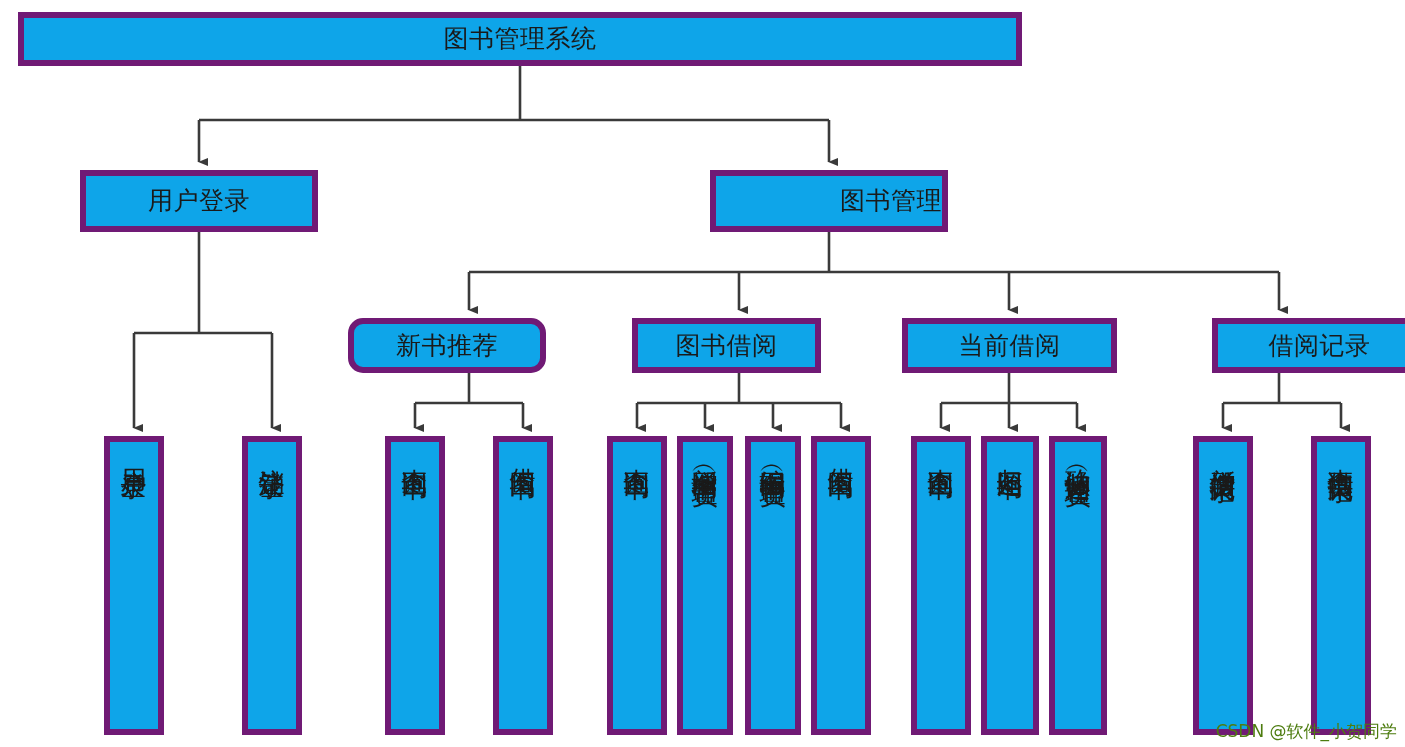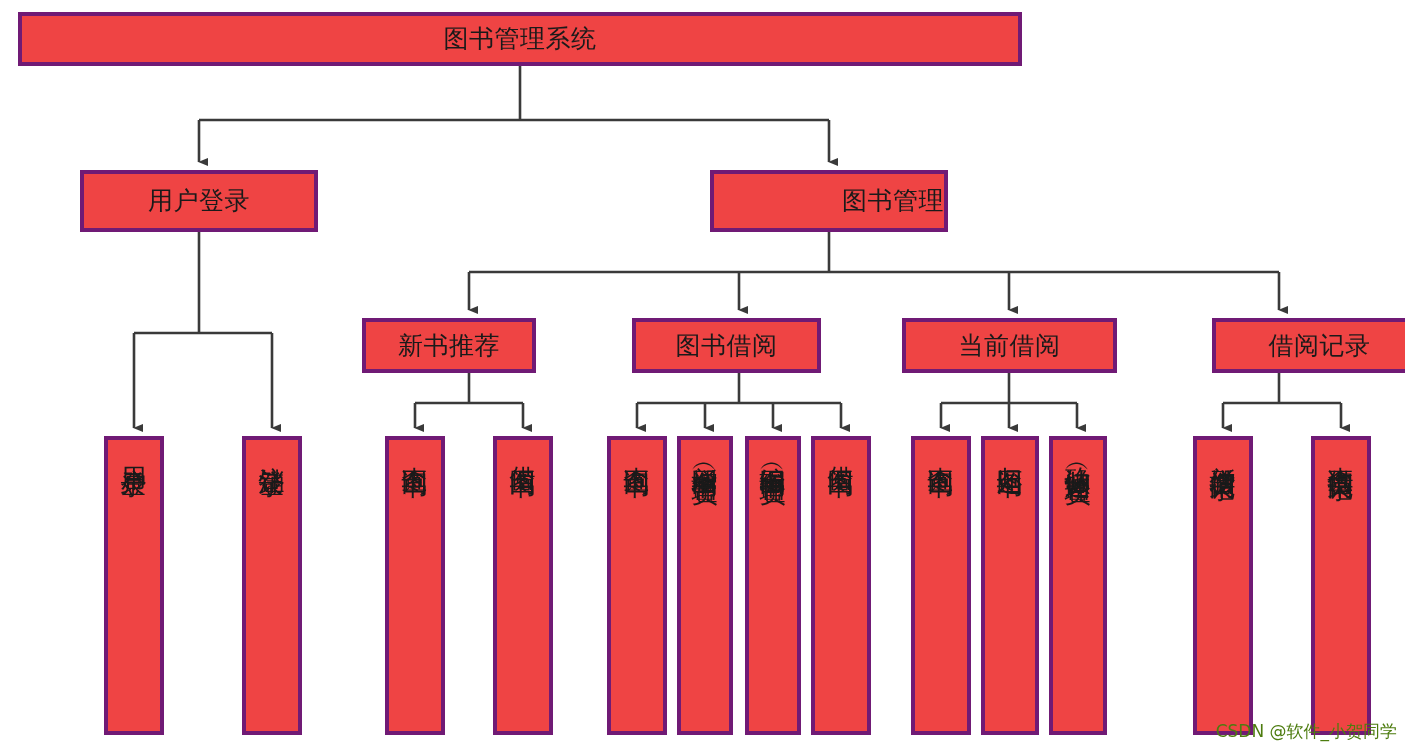--- a/index.html
+++ b/index.html
@@ -21,22 +21,22 @@
   #edge-layer {
     position: absolute;
     left: 0;
     top: 0;
     width: 1405px;
     height: 747px;
   }
   .node {
     position: absolute;
     box-sizing: border-box;
-    border: 4px solid #701a75;
-    background: #ef4444;
+    border: 6px solid #701a75;
+    background: #0ea5e9;
     display: flex;
     align-items: center;
     justify-content: center;
     color: #1a1a1a;
     z-index: 2;
   }
   .node-label {
     display: block;
     text-align: center;
     line-height: 1.18;
@@ -135,21 +135,21 @@
   </div>
 
   <div class="node horiz" style="left:80px; top:170px; width:238px; height:62px;">
     <span class="node-label">用户登录</span>
   </div>
 
   <div class="node horiz" style="left:710px; top:170px; width:238px; height:62px;justify-content:flex-end;">
     <span class="node-label">图书管理</span>
   </div>
 
-  <div class="node horiz" style="left:362px; top:318px; width:174px; height:55px;">
+  <div class="node horiz" style="left:348px; top:318px; width:198px; height:55px;border-radius:15px;">
     <span class="node-label">新书推荐</span>
   </div>
 
   <div class="node horiz" style="left:632px; top:318px; width:189px; height:55px;">
     <span class="node-label">图书借阅</span>
   </div>
 
   <div class="node horiz" style="left:902px; top:318px; width:215px; height:55px;">
     <span class="node-label">当前借阅</span>
   </div>

